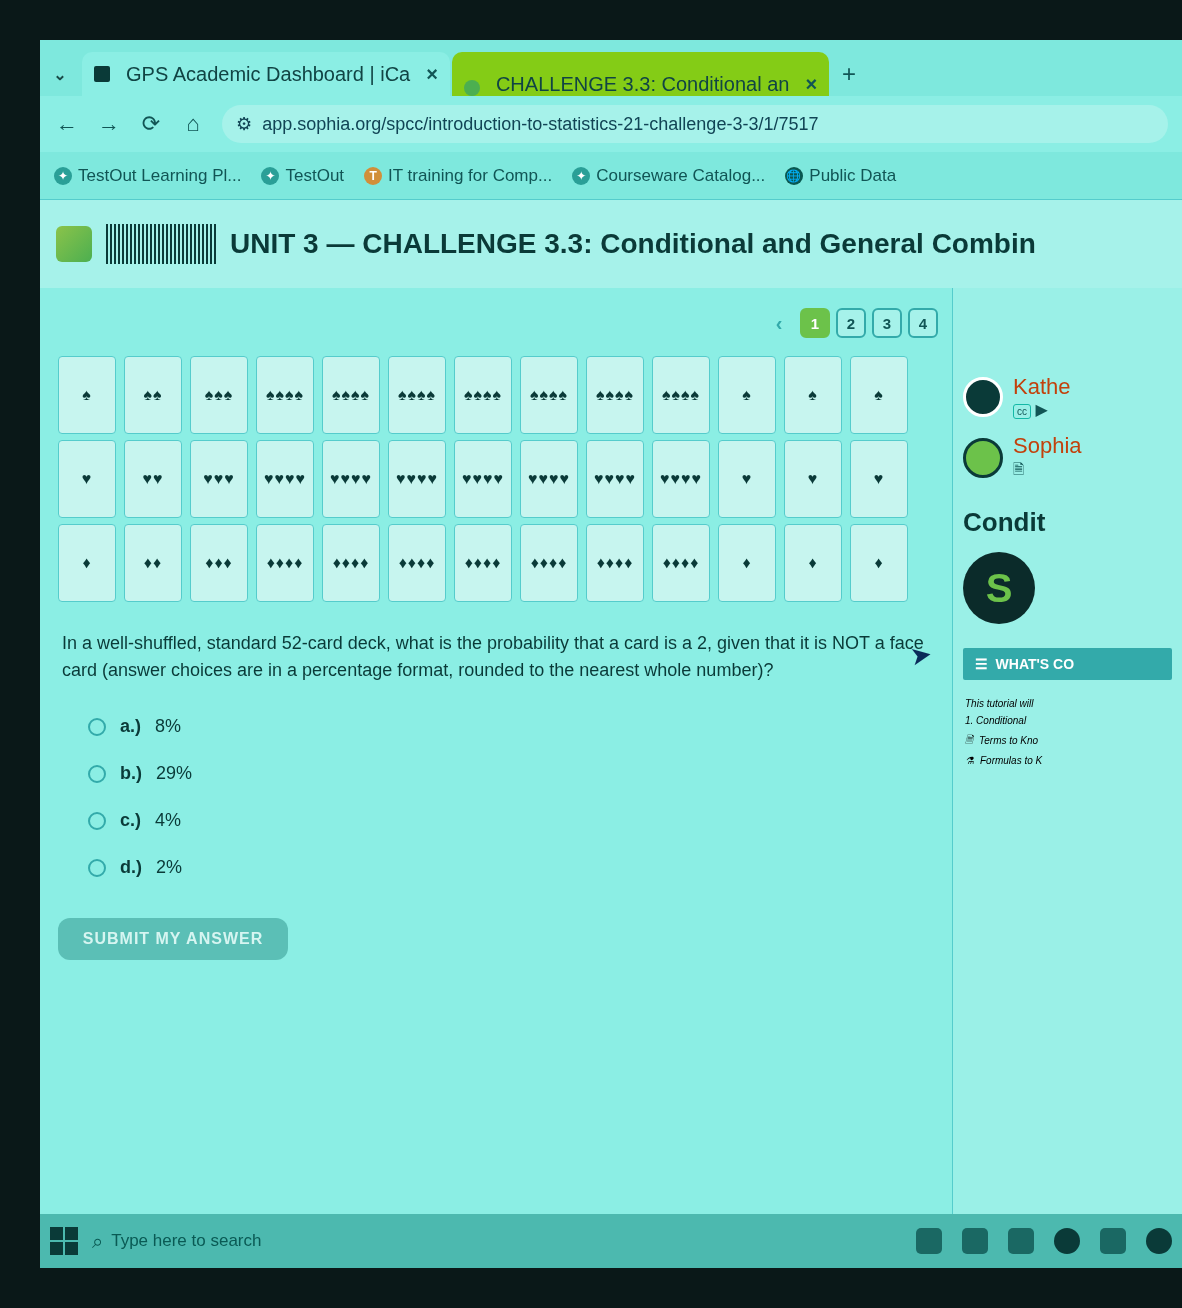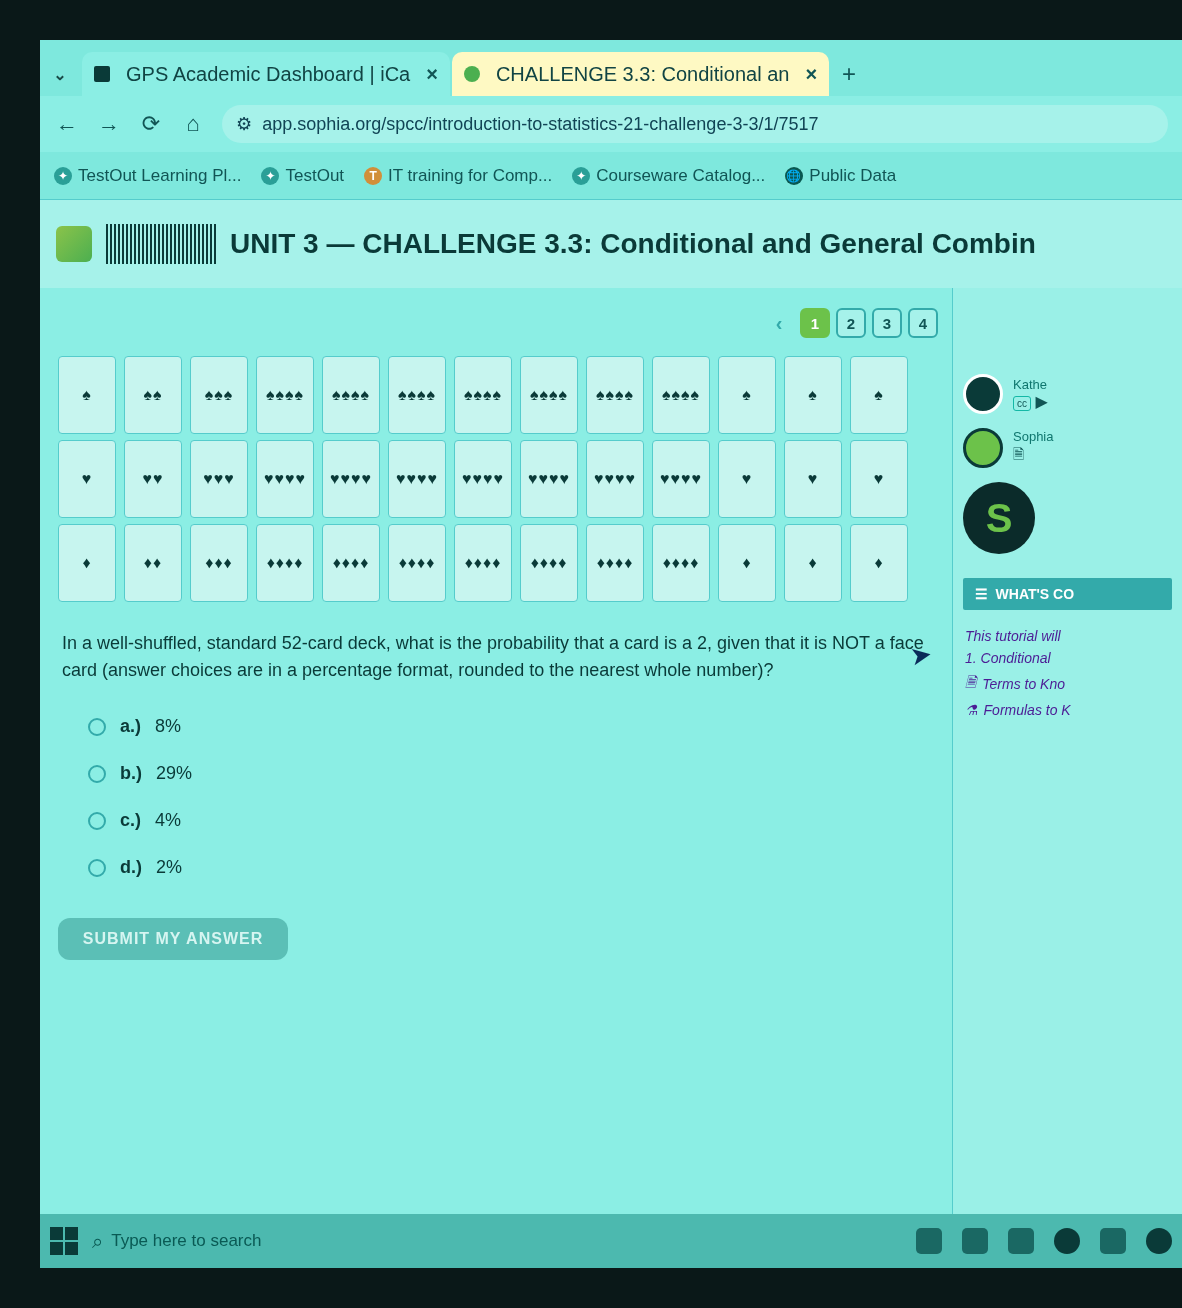--- a/index.html
+++ b/index.html
@@ -50,21 +50,21 @@
     align-items: center;
     padding: 0 12px;
     gap: 16px;
     max-width: 380px;
     min-width: 300px;
     color: #144;
     font-size: 20px;
     overflow:hidden;
     white-space:nowrap;
   }
-  .tab.active { background: #fef9c3; }
+  .tab.active { background: #84cc16; align-items: flex-end; }
   .tab .favicon { width:16px; height:16px; background:#0a3a38; border-radius:2px; flex:none;}
   .tab .favicon.green { background:#4caf50; border-radius:50%;}
   .tab .close { margin-left:auto; color:#155; font-weight:bold; flex:none;}
   .new-tab { width:36px; height:36px; display:flex; align-items:center; justify-content:center; color:#155; font-size:24px; margin-bottom:4px;}
   .addrrow {
     height: 56px;
     background: #8beee4;
     display:flex; align-items:center;
     padding: 0 14px;
     gap: 16px;
@@ -153,26 +153,26 @@
     width:230px;
     background:#9af0e7;
     padding:12px 10px;
     display:flex; flex-direction:column;
     gap:14px;
     border-left:1px solid #5cc;
   }
   .side-row { display:flex; align-items:center; gap:10px; }
   .avatar { width:40px; height:40px; border-radius:50%; background:#0a3a38; border:3px solid #fff; flex:none;}
   .avatar.green { background:#6cc24a; border:3px solid #0a3a38;}
-  .side-row .text { color:#0f766e; font-size:13px; }
+  .side-row .text { color:#c2410c; font-size:22px; }
   .cc-badge { display:inline-block; border:1px solid #14b8a6; font-size:10px; padding:1px 3px; border-radius:3px; color:#155;}
   .cond-title { font-size:26px; color:#0a3a38; font-weight:600; padding-top:10px; }
   .big-logo { width:72px; height:72px; border-radius:50%; background:#0b2b2a; display:flex; align-items:center; justify-content:center; font-size:40px; color:#6cc24a; font-weight:bold;}
   .covered-bar { background:#3aa; color:#fff; padding:8px 12px; font-size:14px; font-weight:bold; display:flex; align-items:center; gap:8px; margin-top:10px; border-radius:2px;}
-  .side-list { font-size:14px; color:#4c1d95; font-style:italic; display:flex; flex-direction:column; gap:6px; padding:4px 2px;}
+  .side-list { font-size:10px; color:#000000; font-style:italic; display:flex; flex-direction:column; gap:6px; padding:4px 2px;}
   .side-list .item { display:flex; align-items:center; gap:6px;}
   
   .taskbar {
     position:absolute;
     left:40px; right:0; bottom:40px;
     height:54px;
     background:#4cb9af;
     display:flex; align-items:center;
     padding:0 10px;
     gap:14px;
@@ -416,20 +416,21 @@
           <span style="color:#155"> ▶</span>
         </div>
       </div>
       <div class="side-row">
         <div class="avatar green"></div>
         <div>
           <div class="text">Sophia</div>
           <span style="color:#155;font-size:14px">🗎</span>
         </div>
       </div>
+      <div class="cond-title">Condit</div>
       <div class="side-row">
         <div class="big-logo">S</div>
       </div>
       <div class="covered-bar">
         <span>☰</span>
         <span>WHAT'S CO</span>
       </div>
       <div class="side-list">
         <div>This tutorial will</div>
         <div class="item">

